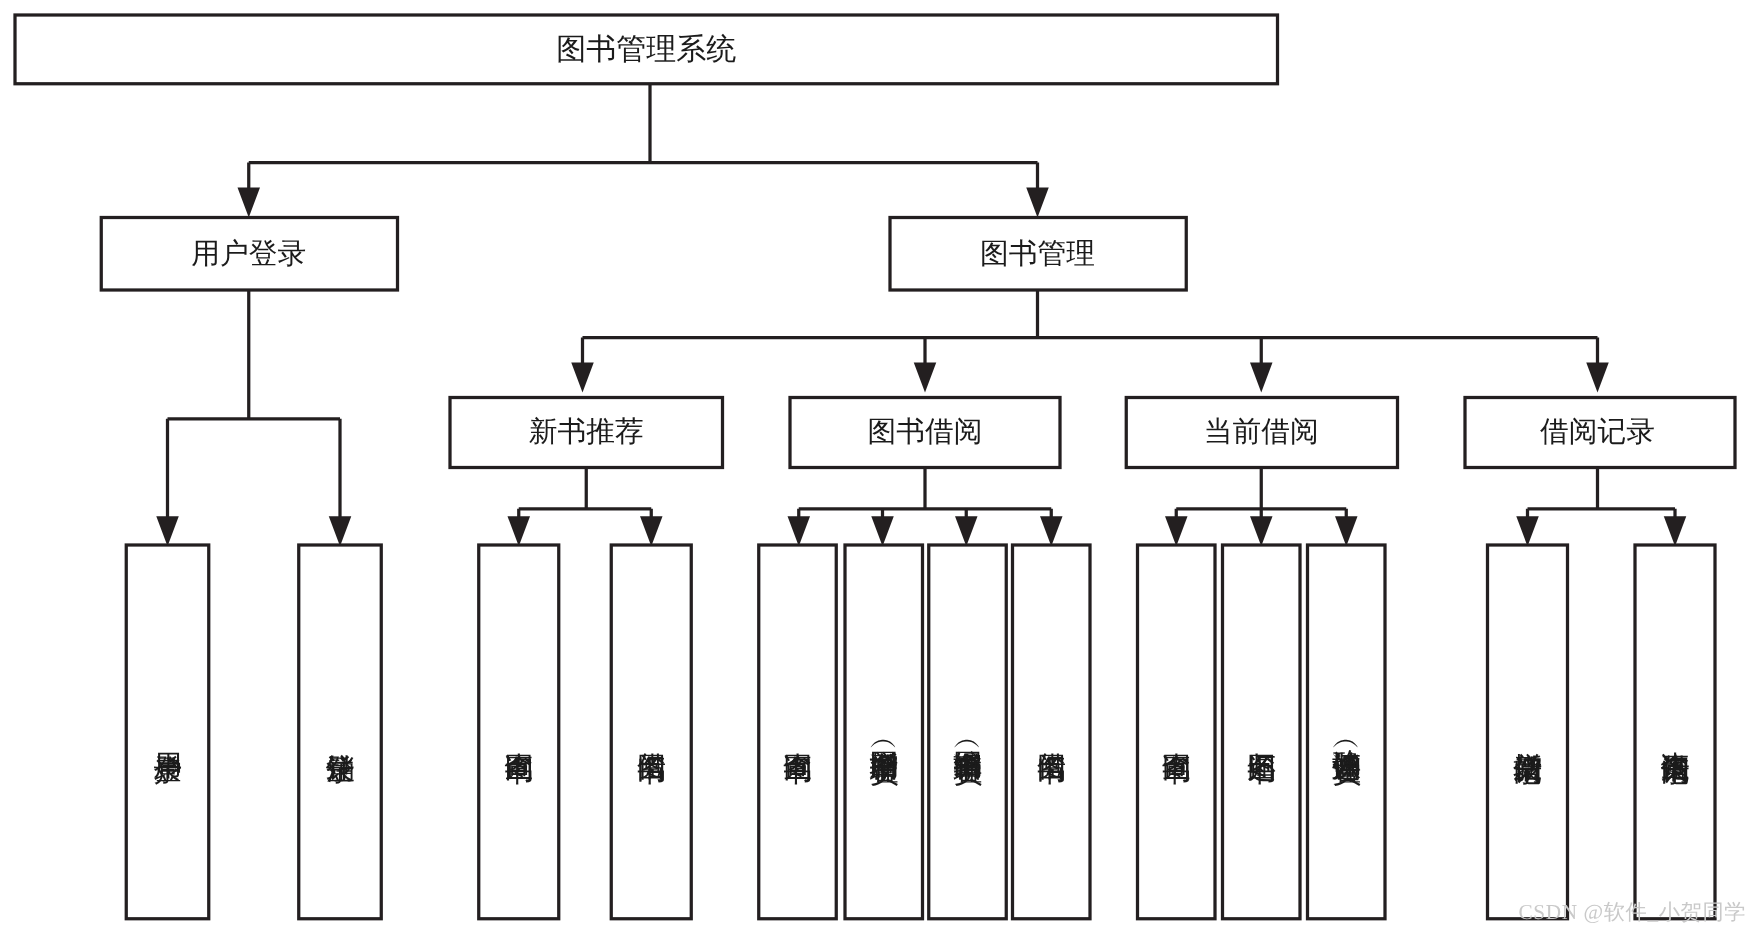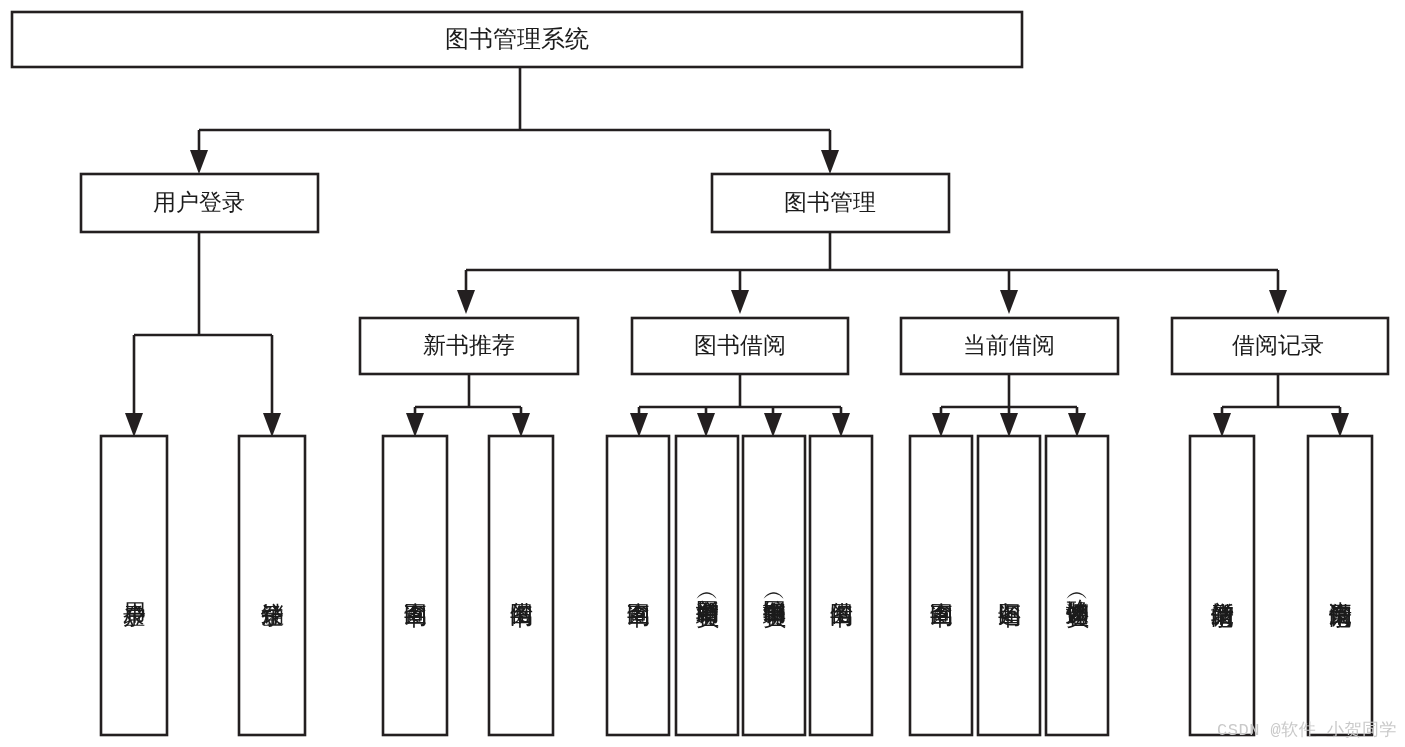--- a/index.html
+++ b/index.html
@@ -13,21 +13,21 @@
   .lbl-h{font-family:"Liberation Sans","DejaVu Sans",sans-serif;
          font-size:23px;fill:#1b1b1b;text-anchor:middle;dominant-baseline:middle;}
   .lbl-root{font-size:24px;}
   .vtext{writing-mode:vertical-rl;text-orientation:upright;
          font-family:"Liberation Sans","DejaVu Sans",sans-serif;
          font-size:23px;line-height:1.12;color:#1b1b1b;
          letter-spacing:1px;white-space:nowrap;}
   .vwrap{position:absolute;display:flex;align-items:center;justify-content:center;
          pointer-events:none;}
   .watermark{position:absolute;right:8px;bottom:6px;font-size:17px;color:#c9c9c9;
-             font-family:Liberation Mono, monospace;
+             font-family:Liberation Serif, serif;
              letter-spacing:.5px;white-space:nowrap;}
 </style>
 </head>
 <body>
 
 <div id="stage">
 
   <svg viewBox="0 0 1405 747">
     <defs>
       <g id="ah">

